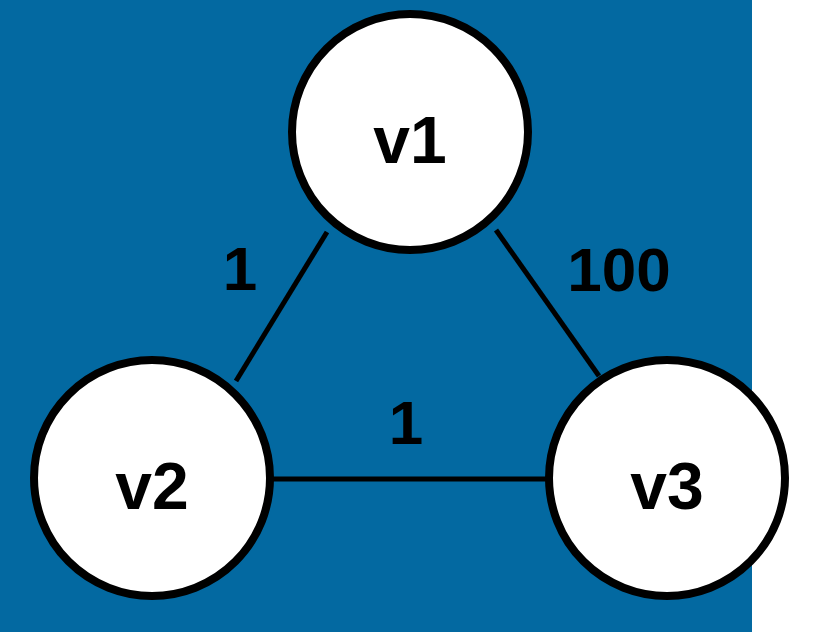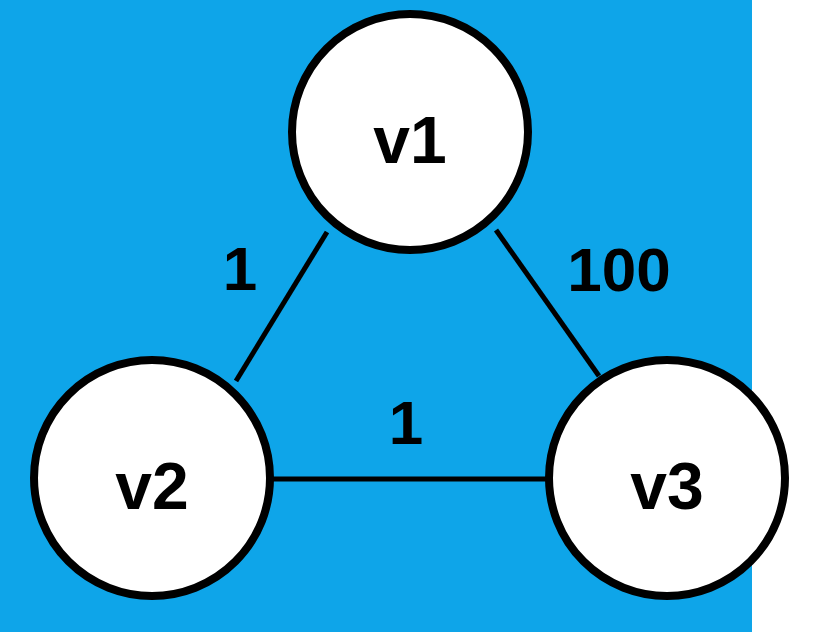--- a/index.html
+++ b/index.html
@@ -11,21 +11,21 @@
   body {
     width: 820px;
     height: 632px;
     overflow: hidden;
     font-family: "Liberation Sans", sans-serif;
   }
   #diagram-canvas {
     position: relative;
     width: 752px;
     height: 632px;
-    background: #0ea5e9;
+    background: #0369a1;
   }
   #graph-svg {
     display: block;
     width: 820px;
     height: 632px;
   }
   .node-circle {
     fill: #ffffff;
   }
   .edge-line {

